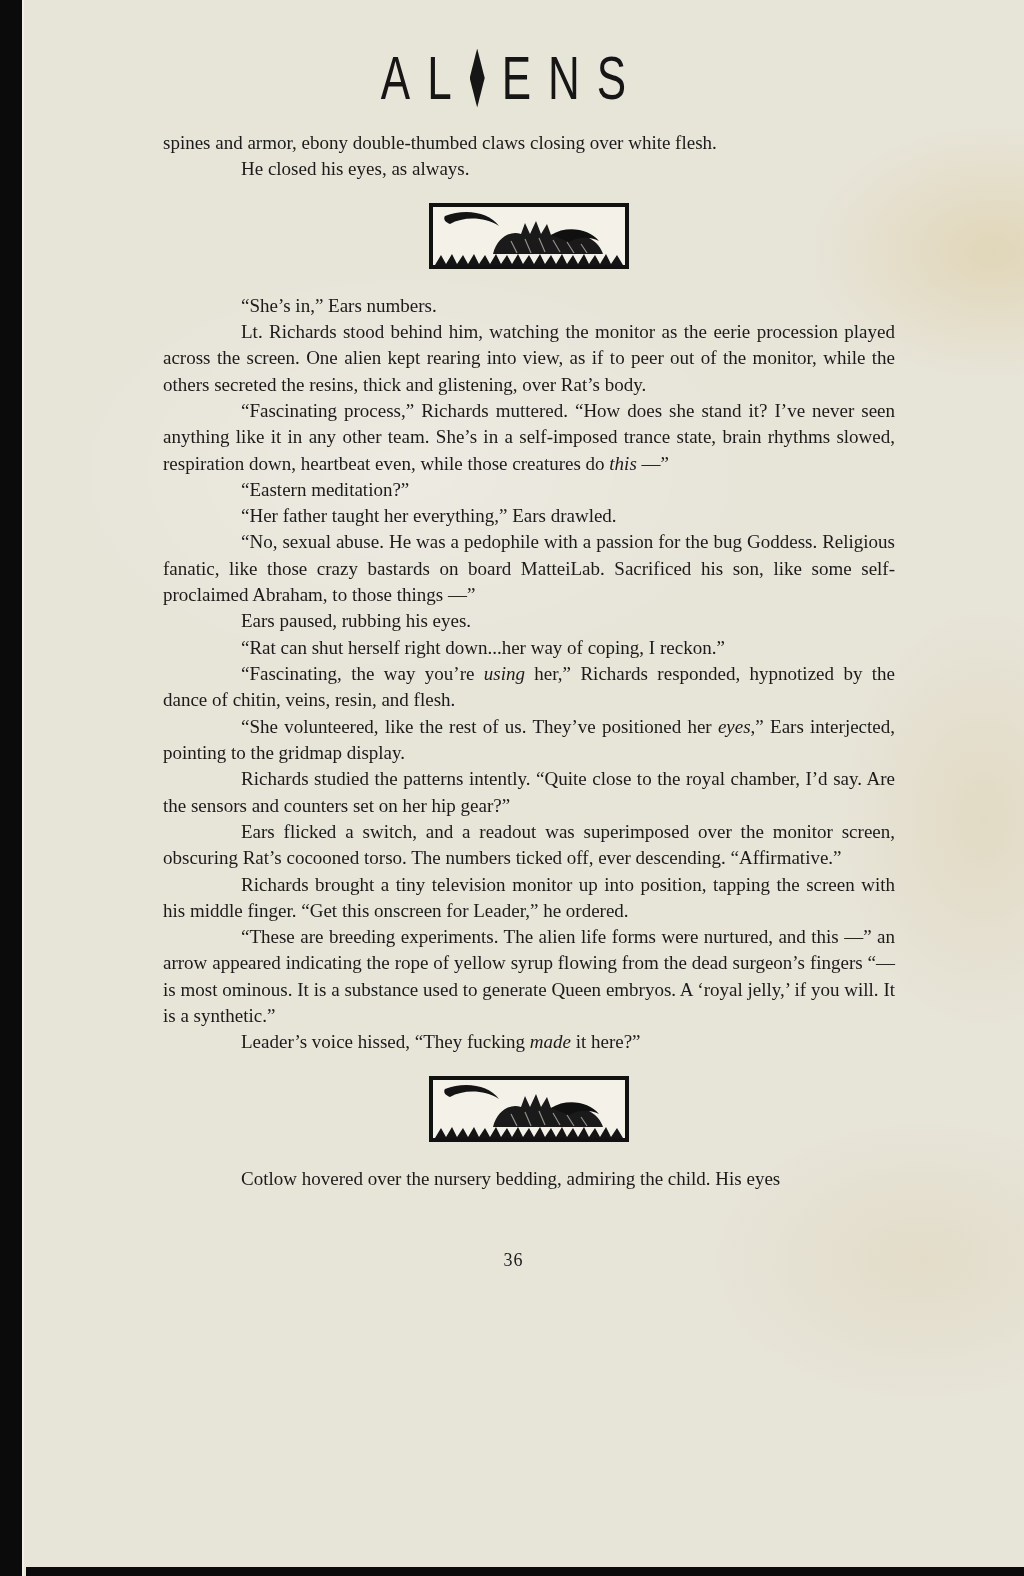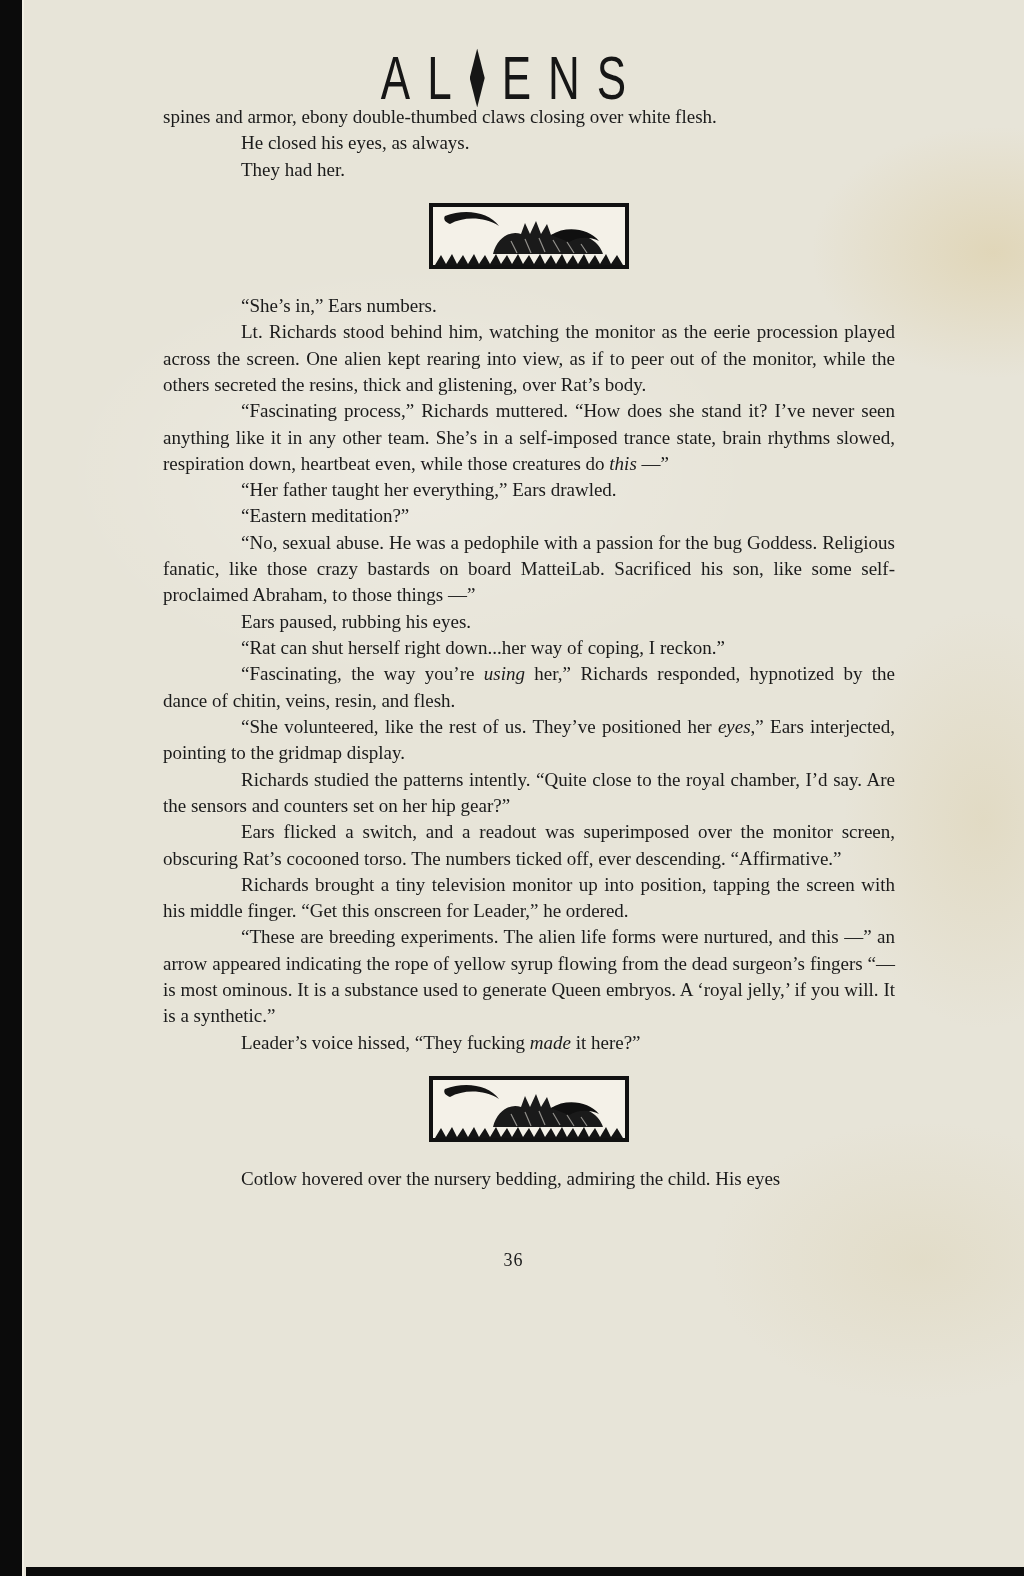--- a/index.html
+++ b/index.html
@@ -56,21 +56,21 @@
     margin-left: 163px;
     width: 732px;
     font-size: 19px;
     line-height: 1.385;
     text-align: justify;
   }
   .section { display: block; }
   .section p { margin: 0; }
   .section p.indent { text-indent: 78px; }
   .section p em { font-style: italic; }
-  .sec-0 { }
+  .sec-0 { margin-top: 26px; }
   .illustration {
     margin: 20px auto 24px auto;
     width: 200px; height: 66px;
     border: 4px solid #111;
     background: #f4f1e8;
     padding: 0; display: block;
   }
   .illustration svg { display: block; }
   .page-number {
     margin-top: 58px;
@@ -96,40 +96,39 @@
       <span class="logo-diamond"></span>
       <span class="logo-text">ENS</span>
     </div>
   </header>
 
   <main class="text-column">
 
     <div class="section sec-0">
         <p><span>spines and armor, ebony double-thumbed claws closing over white flesh.</span></p>
         <p class="indent"><span>He closed his eyes, as always.</span></p>
-        <p class="indent"><span>They had her.</span></p>
       </div>
 
     <figure class="illustration">
       <svg width="192" height="58" viewBox="0 0 192 58" xmlns="http://www.w3.org/2000/svg">
         <rect x="0" y="0" width="192" height="58" fill="#f4f1e8"></rect>
         <path d="M12 9 C32 1 56 5 66 19 C50 9 30 10 17 17 C12 15 10 12 12 9 Z" fill="#141414"></path>
         <path d="M60 47 C64 30 78 23 88 27 L92 16 L97 27 L103 14 L108 27 L114 17 L118 28 C132 22 150 25 162 35 C168 40 170 47 170 47 Z" fill="#1a1a1a"></path>
         <path d="M118 28 C134 18 156 22 166 34 C156 29 144 30 136 35 Z" fill="#101010"></path>
         <path d="M78 34 L84 46 M92 32 L98 46 M106 31 L112 45 M120 33 L127 45 M134 35 L141 46 M148 37 L154 46" stroke="#f4f1e8" stroke-width="1.2" fill="none" opacity="0.55"></path>
         <path d="M2 58 L8 48 L13 57 L19 47 L24 57 L30 48 L35 57 L41 47 L46 57 L52 48 L57 57 L63 47 L68 57 L74 48 L79 57 L85 47 L90 57 L96 48 L101 57 L107 47 L112 57 L118 48 L123 57 L129 47 L134 57 L140 48 L145 57 L151 47 L156 57 L162 48 L167 57 L173 47 L178 57 L184 48 L190 58 Z" fill="#141414"></path>
       </svg>
     </figure>
 
     <div class="section">
         <p class="indent"><span>“She’s in,” Ears numbers.</span></p>
         <p class="indent"><span>Lt. Richards stood behind him, watching the monitor as the eerie procession played across the screen. One alien kept rearing into view, as if to peer out of the monitor, while the others secreted the resins, thick and glistening, over Rat’s body.</span></p>
         <p class="indent"><span>“Fascinating process,” Richards muttered. “How does she stand it? I’ve never seen anything like it in any other team. She’s in a self-imposed trance state, brain rhythms slowed, respiration down, heartbeat even, while those creatures do </span><em>this</em><span> —”</span></p>
+        <p class="indent"><span>“Eastern meditation?”</span></p>
         <p class="indent"><span>“Her father taught her everything,” Ears drawled.</span></p>
-        <p class="indent"><span>“Eastern meditation?”</span></p>
         <p class="indent"><span>“No, sexual abuse. He was a pedophile with a passion for the bug Goddess. Religious fanatic, like those crazy bastards on board MatteiLab. Sacrificed his son, like some self-proclaimed Abraham, to those things —”</span></p>
         <p class="indent"><span>Ears paused, rubbing his eyes.</span></p>
         <p class="indent"><span>“Rat can shut herself right down...her way of coping, I reckon.”</span></p>
         <p class="indent"><span>“Fascinating, the way you’re </span><em>using</em><span> her,” Richards responded, hypnotized by the dance of chitin, veins, resin, and flesh.</span></p>
         <p class="indent"><span>“She volunteered, like the rest of us. They’ve positioned her </span><em>eyes</em><span>,” Ears interjected, pointing to the gridmap display.</span></p>
         <p class="indent"><span>Richards studied the patterns intently. “Quite close to the royal chamber, I’d say. Are the sensors and counters set on her hip gear?”</span></p>
         <p class="indent"><span>Ears flicked a switch, and a readout was superimposed over the monitor screen, obscuring Rat’s cocooned torso. The numbers ticked off, ever descending. “Affirmative.”</span></p>
         <p class="indent"><span>Richards brought a tiny television monitor up into position, tapping the screen with his middle finger. “Get this onscreen for Leader,” he ordered.</span></p>
         <p class="indent"><span>“These are breeding experiments. The alien life forms were nurtured, and this —” an arrow appeared indicating the rope of yellow syrup flowing from the dead surgeon’s fingers “— is most ominous. It is a substance used to generate Queen embryos. A ‘royal jelly,’ if you will. It is a synthetic.”</span></p>
         <p class="indent"><span>Leader’s voice hissed, “They fucking </span><em>made</em><span> it here?”</span></p>

